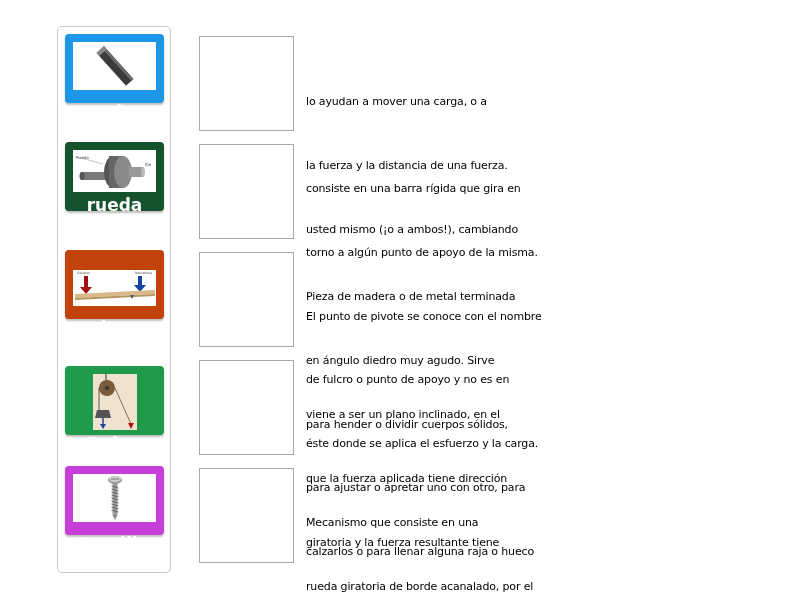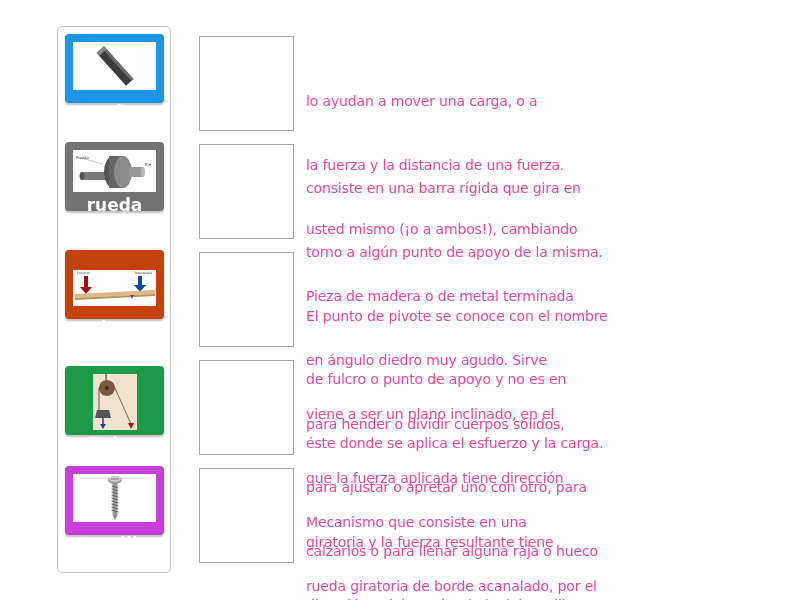--- a/index.html
+++ b/index.html
@@ -21,21 +21,21 @@
   .card .label {
     position:absolute; left:0; right:0; color:#fff; text-align:center;
     font-family:"DejaVu Sans","Liberation Sans",sans-serif; font-weight:bold;
     font-size:17px; line-height:19px;
   }
   .drop {
     position:absolute; left:199px; width:95px; height:95px; border:1px solid #a8a8a8;
     background:#fff; box-sizing:border-box;
   }
   .desc {
-    position:absolute; left:306px; font-size:14px; line-height:21.2px; color:#ec4899;
+    position:absolute; left:306px; font-size:11px; line-height:21.2px; color:#000000;
     white-space:pre; font-family:"DejaVu Sans","Liberation Sans",sans-serif; letter-spacing:-0.15px;
   }
   .desc span { display:block; }
   svg { display:block; }
 </style>
 </head>
 <body>
 
 <div class="tray"></div>
 
@@ -47,21 +47,21 @@
         <rect x="-22" y="-5" width="44" height="3" fill="#6a6a6a"></rect>
         <rect x="-22" y="-5" width="4" height="10" fill="#888"></rect>
       </g>
     </svg>
   </div>
   <div class="label" style="top:69px;">
     <span>cuña</span>
   </div>
 </div>
 
-<div class="card" style="top:142px;background:#737373;">
+<div class="card" style="top:142px;background:#14532d;">
   <div class="imgbox" style="top:8px;height:42px;">
     <svg width="83" height="42" viewBox="0 0 83 42">
       <rect x="8" y="22" width="30" height="8" fill="#7a7a7a"></rect>
       <ellipse cx="9" cy="26" rx="2.5" ry="4" fill="#555"></ellipse>
       <ellipse cx="40" cy="22" rx="9" ry="16" fill="#555"></ellipse>
       <rect x="36" y="6" width="14" height="32" fill="#666"></rect>
       <ellipse cx="50" cy="22" rx="9" ry="16" fill="#8a8a8a"></ellipse>
       <rect x="56" y="17" width="14" height="10" fill="#999"></rect>
       <ellipse cx="70" cy="22" rx="2" ry="5" fill="#bbb"></ellipse>
       <line x1="8" y1="8" x2="30" y2="14" stroke="#888" stroke-width="0.5"></line>

